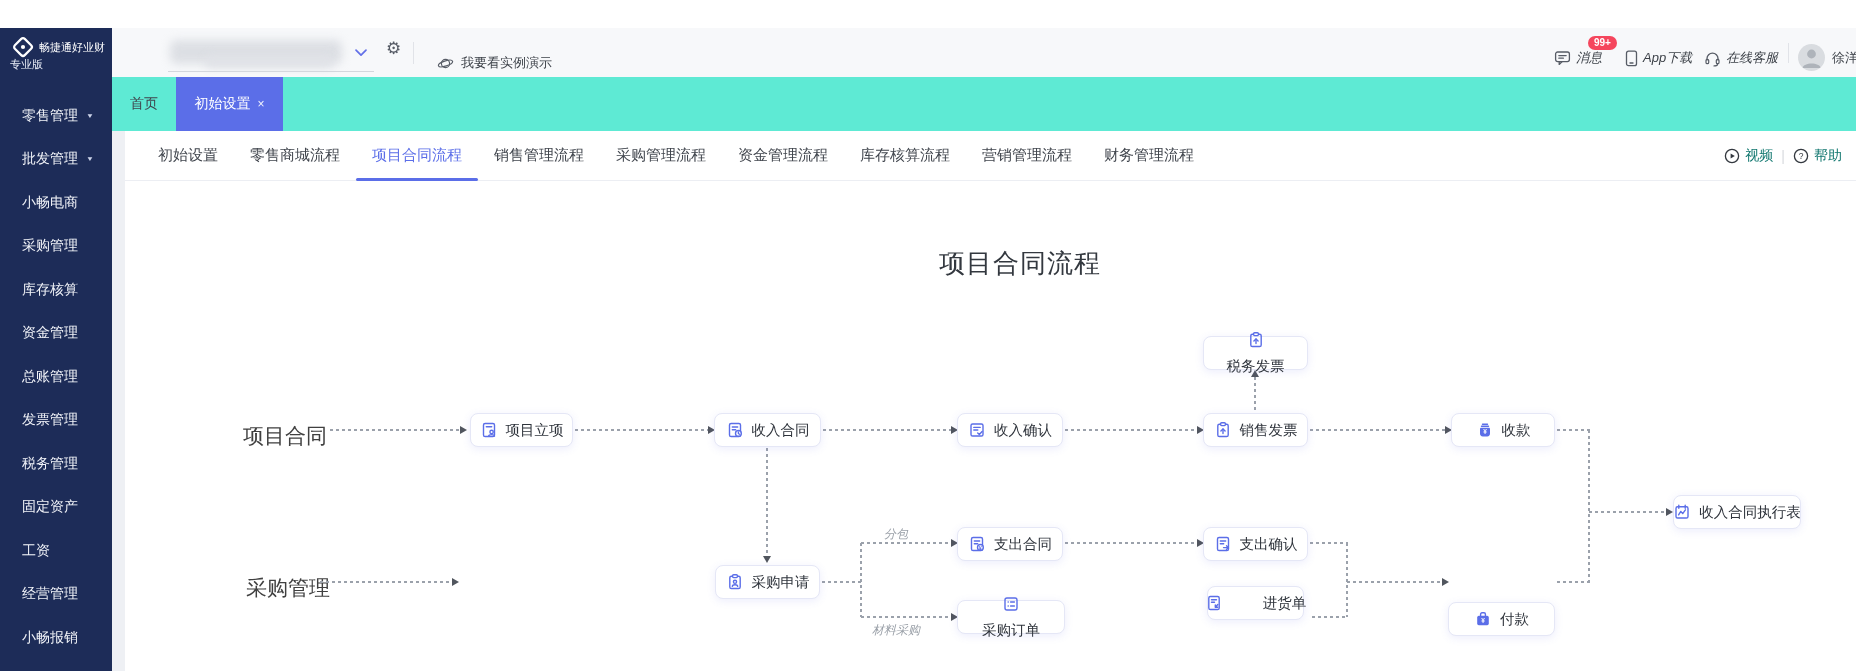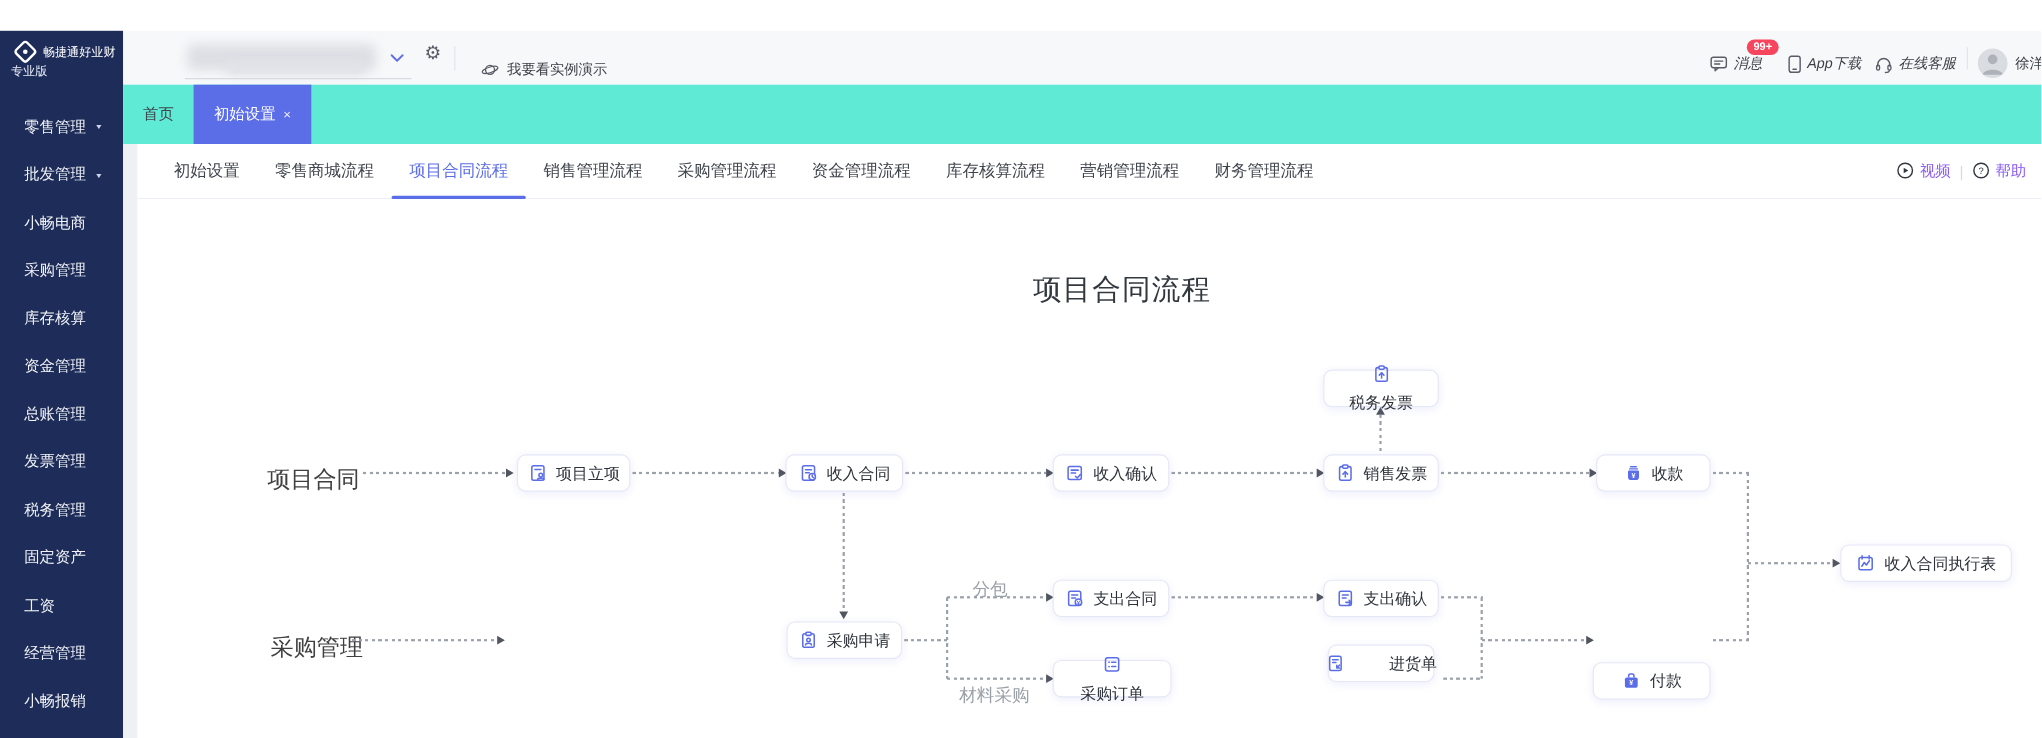--- a/index.html
+++ b/index.html
@@ -46,27 +46,27 @@
   
   .gutter{left:112px;top:131px;width:13px;bottom:0;background:#eef0f4;}
   .card{left:125px;top:131px;right:0;bottom:0;background:#fff;}
 
   
   .flowtabs{left:125px;top:131px;right:0;height:50px;border-bottom:1px solid #eceef3;display:flex;align-items:stretch;padding-left:17px;box-sizing:border-box;}
   .ftab{position:relative;display:flex;align-items:center;padding:0 16px;font-size:15px;color:#40454d;cursor:pointer;white-space:nowrap;}
   .ftab.active{color:var(--accent);}
   .ftab.active .u{position:absolute;left:0;right:0;bottom:-1px;height:3px;background:var(--accent);border-radius:2px;}
   .ft-right{right:10px;top:131px;height:50px;display:flex;align-items:center;gap:8px;padding-right:4px;}
-  .ft-link{display:flex;gap:5px;font-size:14px;color:#8b5cf6;cursor:pointer;}
+  .ft-link{display:flex;align-items:center;gap:5px;font-size:14px;color:#0f766e;cursor:pointer;}
   .ft-sep{color:#d8dade;font-size:14px;}
 
   
   .diagram-title{left:870px;top:229px;width:300px;text-align:center;font-size:26px;font-weight:400;color:#33383f;letter-spacing:1px;}
   .lane-label{font-size:21px;color:#404040;white-space:nowrap;}
-  .branch-label{font-size:16px;color:#9aa0a8;white-space:nowrap;}
+  .branch-label{font-size:12px;color:#9aa0a8;white-space:nowrap;font-style:italic;}
   .fnode{position:absolute;height:34px;box-sizing:border-box;background:#fff;border:1px solid #e5e7f6;border-radius:8px;
          box-shadow:0 2px 8px rgba(99,110,232,.12);display:flex;align-items:center;justify-content:center;gap:8px;cursor:pointer;}
   .nlabel{font-size:14.5px;color:#2e333b;white-space:nowrap;}
   .nicon{display:flex;align-items:center;}
   .seg-h{position:absolute;height:2px;background:repeating-linear-gradient(90deg,#9ba1ab 0 3px,transparent 3px 6px);}
   .seg-v{position:absolute;width:2px;background:repeating-linear-gradient(180deg,#9ba1ab 0 3px,transparent 3px 6px);}
   .arr{position:absolute;width:0;height:0;}
   .arr-r{border-left:7px solid #51565e;border-top:4.5px solid transparent;border-bottom:4.5px solid transparent;}
   .arr-u{border-bottom:7px solid #51565e;border-left:4.5px solid transparent;border-right:4.5px solid transparent;}
   .arr-d{border-top:7px solid #51565e;border-left:4.5px solid transparent;border-right:4.5px solid transparent;}
@@ -323,21 +323,21 @@
         <span class="nicon">
           <svg width="18" height="18" viewBox="0 0 18 18" fill="none" stroke="var(--accent)" stroke-width="1.4" stroke-linecap="round" stroke-linejoin="round">
             <rect x="3.8" y="3.2" width="10.4" height="12.3" rx="1.6"></rect>
             <rect x="6.6" y="1.8" width="4.8" height="2.8" rx="1" fill="#fff"></rect>
             <path d="M9 12.6V7.9"></path>
             <path d="M6.9 10L9 7.9 11.1 10"></path>
           </svg>
         </span>
         <span class="nlabel">税务发票</span>
       </div>
-      <div class="fnode" style="left: 1673px; top: 495px; width: 156px; pointer-events: auto;">
+      <div class="fnode" style="left: 1673px; top: 495px; width: 128px; pointer-events: auto;">
         <span class="nicon">
           <svg width="18" height="18" viewBox="0 0 18 18" fill="none" stroke="var(--accent)" stroke-width="1.4" stroke-linecap="round" stroke-linejoin="round">
             <rect x="3" y="3.8" width="12" height="11.2" rx="1.6"></rect>
             <path d="M5.8 2.2v3M12.2 2.2v3"></path>
             <path d="M5.6 11.8l2.2-3.4 1.9 2.2 2.7-3.8"></path>
           </svg>
         </span>
         <span class="nlabel">收入合同执行表</span>
       </div>
       <div class="fnode" style="left: 715px; top: 565px; width: 105px; pointer-events: auto;">

